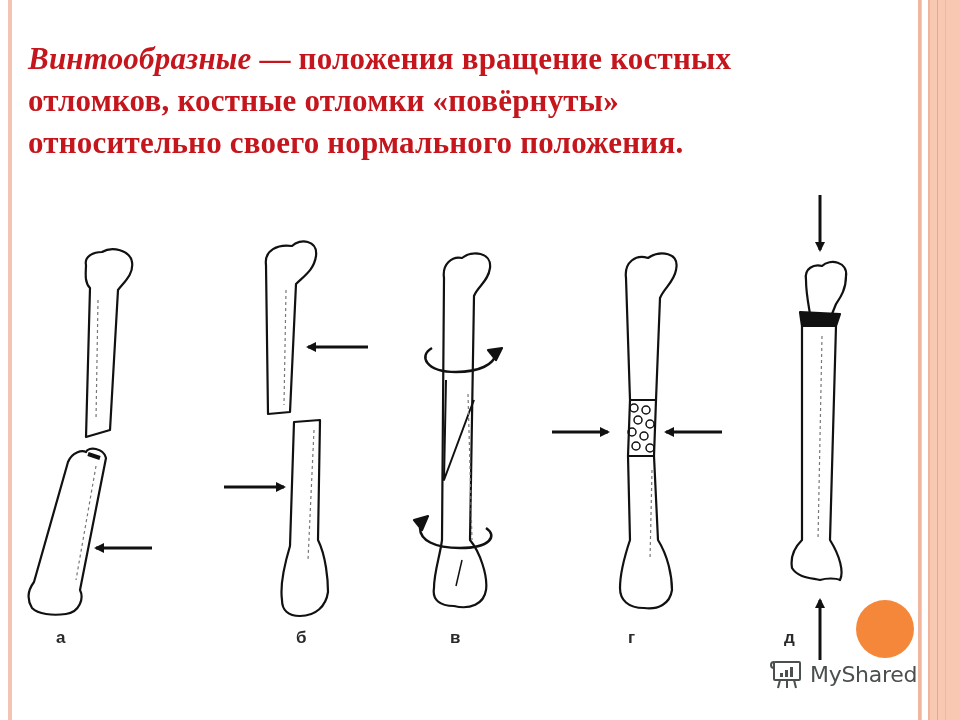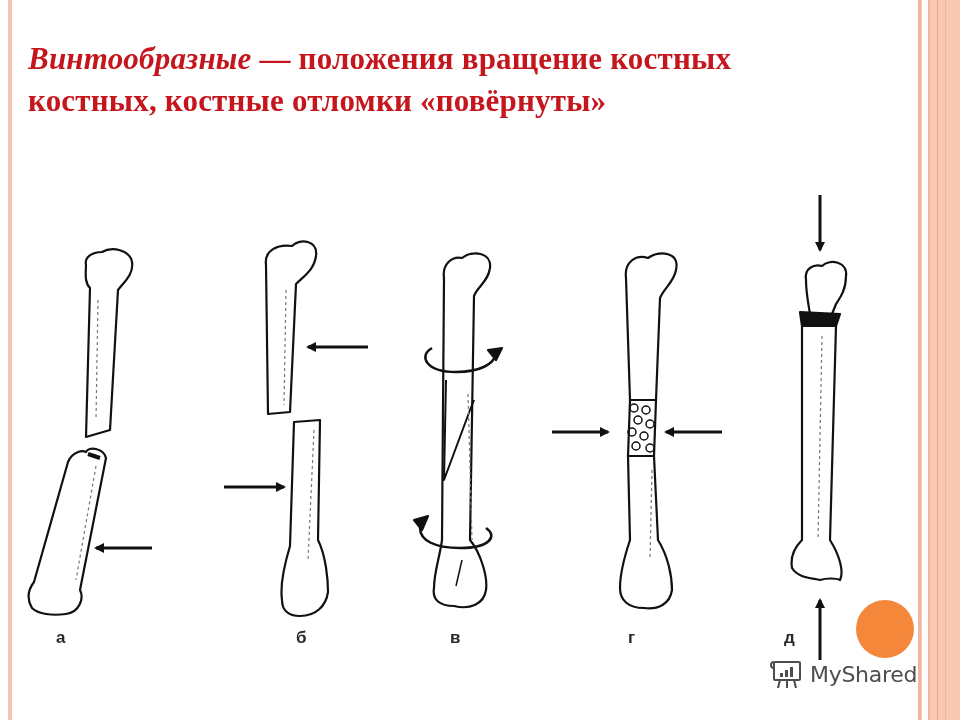--- a/index.html
+++ b/index.html
@@ -58,21 +58,22 @@
 <div class="right-band">
   <div class="stripe-a"></div>
     <div class="gap"></div>
     <div class="stripe-b"></div>
   <div class="stripe-c"></div>
     <div class="stripe-d"></div>
 </div>
 
 <div class="title">
   <div><span class="term">Винтообразные</span><span> — </span><span>положения вращение костных</span></div>
-  <div>костных, костные отломки «повёрнуты»</div>
+  <div>отломков, костные отломки «повёрнуты»</div>
+  <div>относительно своего нормального положения.</div>
 </div>
 
 <svg class="figure" viewBox="0 0 960 720" xmlns="http://www.w3.org/2000/svg">
   <defs>
     <marker id="ah" markerWidth="10" markerHeight="10" refX="8" refY="5" orient="auto" markerUnits="userSpaceOnUse">
       <path d="M0,0 L10,5 L0,10 z" fill="#111"></path>
     </marker>
   </defs>
   <g fill="#fff" stroke="#111" stroke-width="2.2" stroke-linejoin="round">
 

